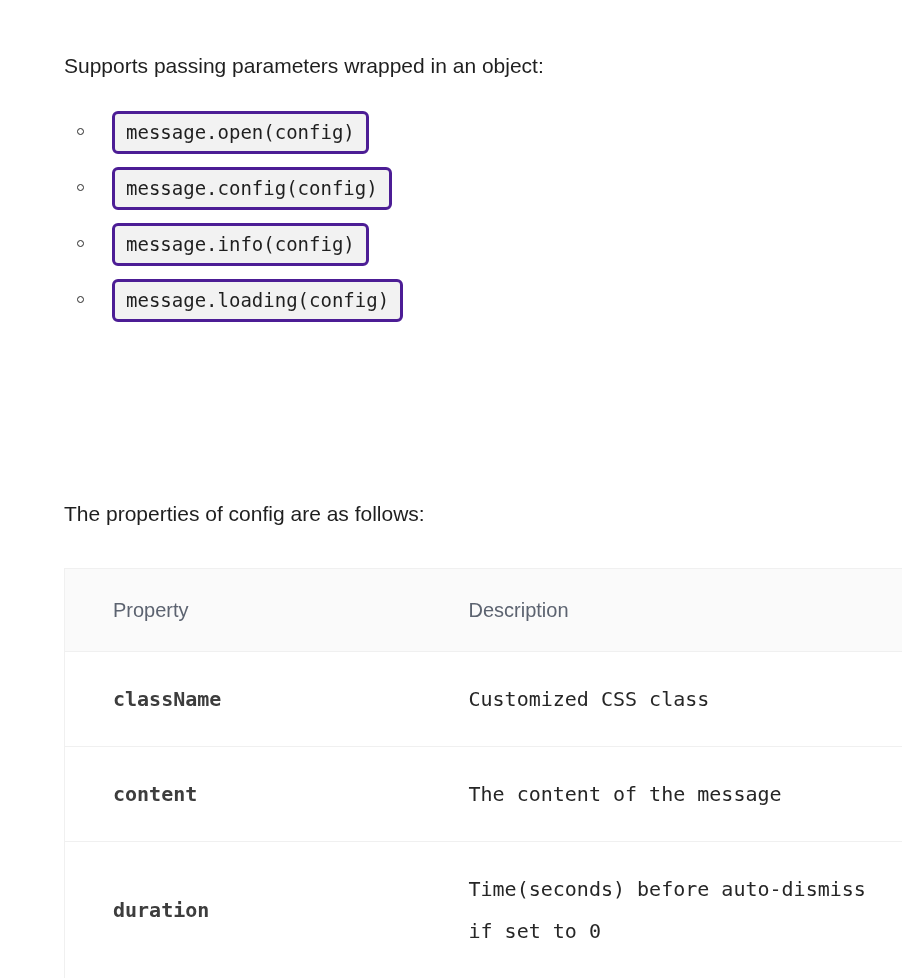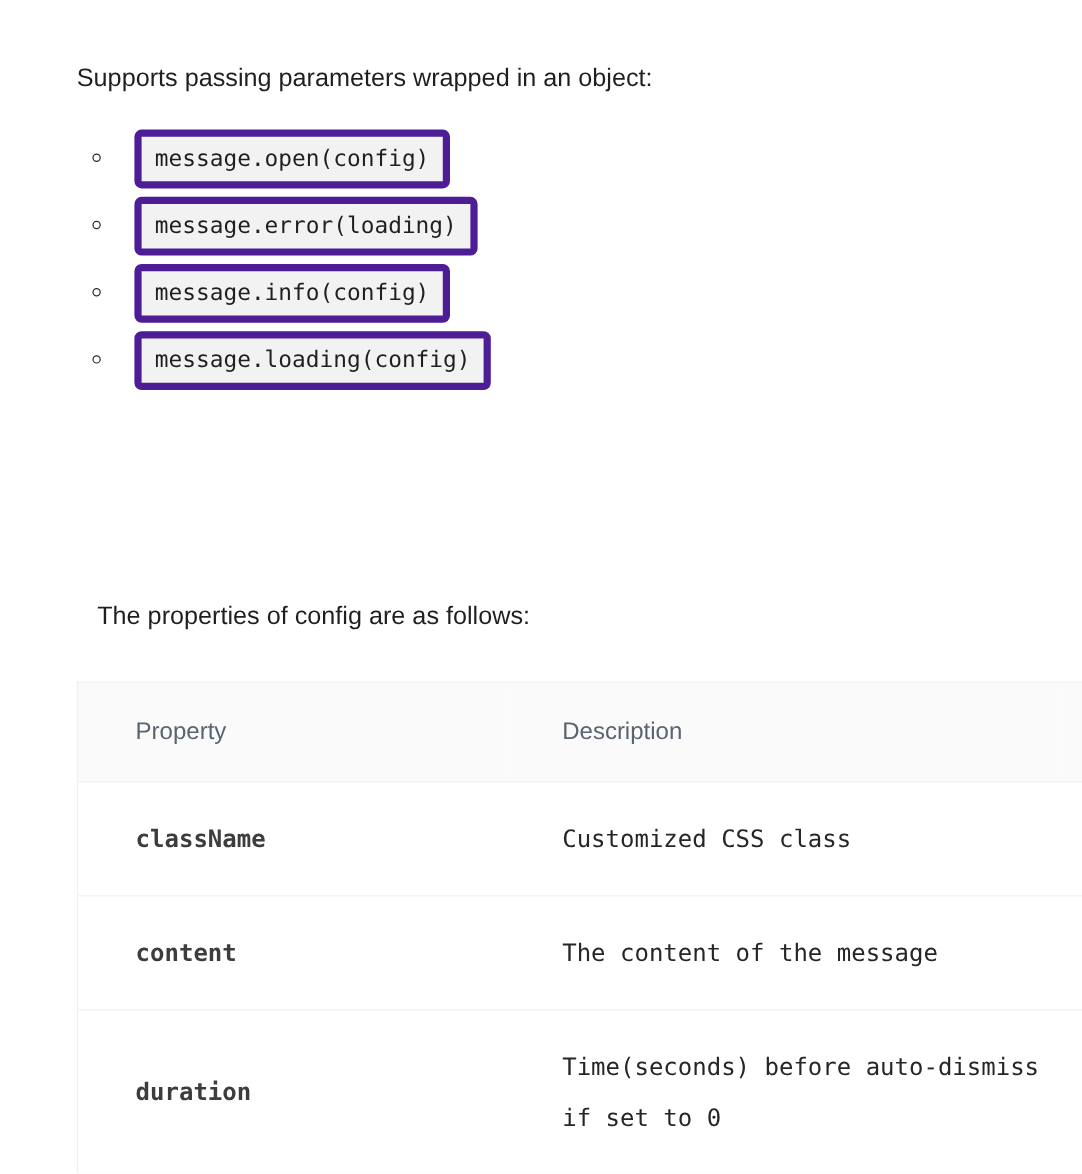--- a/index.html
+++ b/index.html
@@ -26,21 +26,21 @@
   
   .para {
     position: absolute;
     left: 64px;
     font-size: 21px;
     line-height: 30px;
     color: #1f1f1f;
     white-space: nowrap;
   }
   .para-intro { top: 30px; }
-  .para-props { top: 478px; margin-left: 17px; }
+  .para-props { top: 478px; }
 
   
   .code-list {
     position: absolute;
     left: 64px;
     top: 104px;
     margin: 0;
     padding: 0;
     list-style: none;
   }
@@ -58,21 +58,21 @@
     width: 7px;
     height: 7px;
     margin-top: -4px;
     border: 1.6px solid #2b2b2b;
     border-radius: 50%;
     box-sizing: border-box;
   }
   .chip {
     display: inline-block;
     background: #f2f2f2;
-    border: 6px solid #4c1d95;
+    border: 3px solid #4c1d95;
     border-radius: 6px;
     padding: 6px 11px 7px 11px;
     font-family: "DejaVu Sans Mono", "Liberation Mono", monospace;
     font-size: 19px;
     line-height: 24px;
     color: #1f1f1f;
     white-space: nowrap;
   }
 
   
@@ -126,21 +126,21 @@
 
   <p class="para para-intro">Supports passing parameters wrapped in an object:</p>
 
   <ul class="code-list">
     <li class="code-item">
       <span class="bullet"></span>
       <code class="chip">message.open(config)</code>
     </li>
     <li class="code-item">
       <span class="bullet"></span>
-      <code class="chip">message.error(loading)</code>
+      <code class="chip">message.config(config)</code>
     </li>
     <li class="code-item">
       <span class="bullet"></span>
       <code class="chip">message.info(config)</code>
     </li>
     <li class="code-item">
       <span class="bullet"></span>
       <code class="chip">message.loading(config)</code>
     </li>
   </ul>

